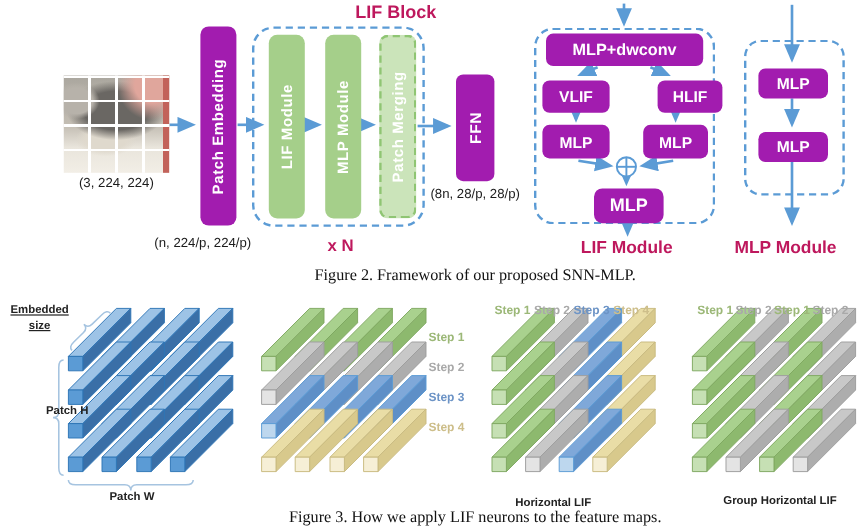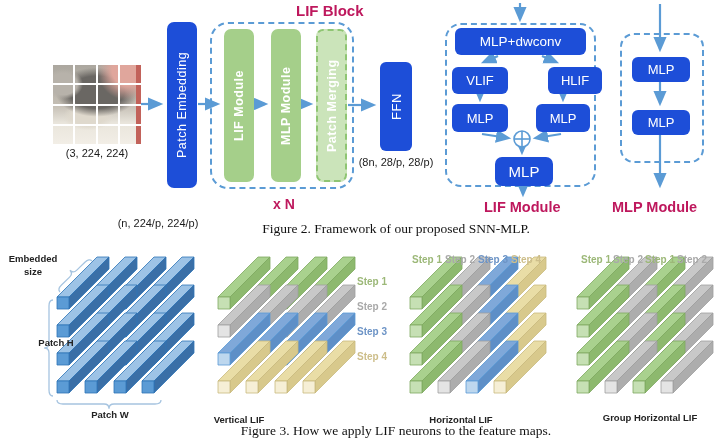--- a/index.html
+++ b/index.html
@@ -1,19 +1,19 @@
 <!DOCTYPE html>
 <html><head>
 <meta charset="utf-8">
 <style>
   html,body{margin:0;padding:0;background:#fff;}
   #stage{position:relative;width:720px;height:441px;background:#fff;overflow:hidden;
          font-family:"Liberation Sans",sans-serif;}
   
-  .blk{position:absolute;background:#1d4ed8;border-radius:7px;color:#fff;font-weight:normal;
+  .blk{position:absolute;background:#a21caf;border-radius:7px;color:#fff;font-weight:bold;
        display:flex;align-items:center;justify-content:center;z-index:3;}
   
   .gblk{position:absolute;background:#A5CF8A;border-radius:7px;color:#fff;font-weight:bold;
         display:flex;align-items:center;justify-content:center;z-index:3;}
   .gblk.dashedg{background:#CBE4BA;border:2px dashed #8FC573;}
   .vtext{writing-mode:vertical-rl;transform:rotate(180deg);letter-spacing:.5px;}
   .dash-box{position:absolute;border:2.5px dashed #5B9BD5;border-radius:16px;z-index:1;}
   .blue-title{position:absolute;color:#be185d;font-weight:bold;z-index:4;white-space:nowrap;}
   .shape-lbl{position:absolute;color:#1c1c1c;font-size:11px;z-index:4;text-align:center;white-space:nowrap;}
   .caption{position:absolute;left:0;width:720px;text-align:center;color:#111;
@@ -69,21 +69,21 @@
       <circle cx="522" cy="139" r="8"></circle>
       <line x1="522" y1="131" x2="522" y2="147"></line>
       <line x1="514" y1="139" x2="530" y2="139"></line>
     </g>
   </svg>
 
   <div id="cat"></div>
   <div class="shape-lbl" style="left:47px;top:147px;width:100px;">(3, 224, 224)</div>
 
   <div class="blk vtext" style="left:167px;top:22px;width:30px;height:166px;font-size:12.5px;">Patch Embedding</div>
-  <div class="shape-lbl" style="left:103px;top:197px;width:110px;margin-top:20px;">(n, 224/p, 224/p)</div>
+  <div class="shape-lbl" style="left:114px;top:197px;width:110px;">(n, 224/p, 224/p)</div>
 
   <div class="dash-box" style="left:210px;top:22px;width:140px;height:163px;border-radius:18px;"></div>
   <div class="blue-title" style="left:296px;top:2px;font-size:15px;">LIF Block</div>
   <div class="gblk vtext" style="left:224px;top:29px;width:30px;height:153px;font-size:12.5px;">LIF Module</div>
   <div class="gblk vtext" style="left:271px;top:29px;width:30px;height:153px;font-size:12.5px;">MLP Module</div>
   <div class="gblk dashedg vtext" style="left:316px;top:29px;width:27px;height:149px;font-size:12.5px;">Patch Merging</div>
   <div class="blue-title" style="left:273px;top:196px;font-size:14px;">x N</div>
 
   <div class="blk vtext" style="left:380px;top:62px;width:32px;height:89px;font-size:13px;border-radius:6px;">FFN</div>
   <div class="shape-lbl" style="left:341px;top:156px;width:110px;">(8n, 28/p, 28/p)</div>
@@ -303,28 +303,27 @@
         <polygon points="605,136 617,136 617,148 605,148" fill="#E4E4E4" stroke="#9E9E9E" stroke-width="0.8" stroke-linejoin="round"></polygon>
         <polygon points="577,136 617,96 629,96 589,136" fill="#A9D18E" stroke="#7FA861" stroke-width="0.8" stroke-linejoin="round"></polygon>
         <polygon points="589,136 629,96 629,108 589,148" fill="#8DB96E" stroke="#7FA861" stroke-width="0.8" stroke-linejoin="round"></polygon>
         <polygon points="577,136 589,136 589,148 577,148" fill="#C6E0B4" stroke="#7FA861" stroke-width="0.8" stroke-linejoin="round"></polygon>
       </g>
       <path d="M 53,55 Q 49.0,55.0 49.0,61.0 L 49.0,98.0 Q 49.0,103.0 44.2,103.0 Q 49.0,103.0 49.0,108.0 L 49.0,145.0 Q 49.0,151.0 53,151" fill="none" stroke="#A6C4E0" stroke-width="1.3"></path>
       <path d="M 57,155 Q 57.0,159.0 63.0,159.0 L 104.0,159.0 Q 109.0,159.0 109.0,163.8 Q 109.0,159.0 114.0,159.0 L 155.0,159.0 Q 161.0,159.0 161,155" fill="none" stroke="#A6C4E0" stroke-width="1.3"></path>
       <path d="M 60,47 Q 57.2,44.1 61.5,40.0 L 69.6,32.1 Q 73.2,28.6 69.9,25.2 Q 73.2,28.6 76.8,25.1 L 84.9,17.3 Q 89.2,13.1 92,16" fill="none" stroke="#A6C4E0" stroke-width="1.3"></path>
     </svg>
 
-  <div class="fig3-lbl" style="left:2px;top:252px;width:62px;line-height:1.4;">
+  <div class="fig3-lbl" style="left:2px;top:252px;width:62px;line-height:1.4;text-decoration:underline;">
     <span>Embedded</span><br>
     <span>size</span>
   </div>
   <div class="fig3-lbl" style="left:0px;top:337px;width:48px;padding-left:32px;">Patch H</div>
   <div class="fig3-lbl" style="left:76px;top:409px;width:68px;">Patch W</div>
 
-  <div class="fig3-lbl" style="left:179px;top:414px;width:120px;">Vertical LIF</div>
   <div class="fig3-lbl" style="left:401px;top:414px;width:120px;">Horizontal LIF</div>
   <div class="fig3-lbl" style="left:580px;top:412px;width:140px;text-align:center;">Group Horizontal LIF</div>
 
   <div id="step-labels">
       <div class="step-lbl" style="left: 357px; top: 276px; color: rgb(156, 184, 120);">Step 1</div>
       <div class="step-lbl" style="left: 357px; top: 301px; color: rgb(169, 169, 169);">Step 2</div>
       <div class="step-lbl" style="left: 357px; top: 326px; color: rgb(109, 148, 198);">Step 3</div>
       <div class="step-lbl" style="left: 357px; top: 351px; color: rgb(205, 190, 138);">Step 4</div>
       <div class="step-lbl" style="left: 412px; top: 254px; color: rgb(156, 184, 120);">Step 1</div>
       <div class="step-lbl" style="left: 445px; top: 254px; color: rgb(169, 169, 169);">Step 2</div>

